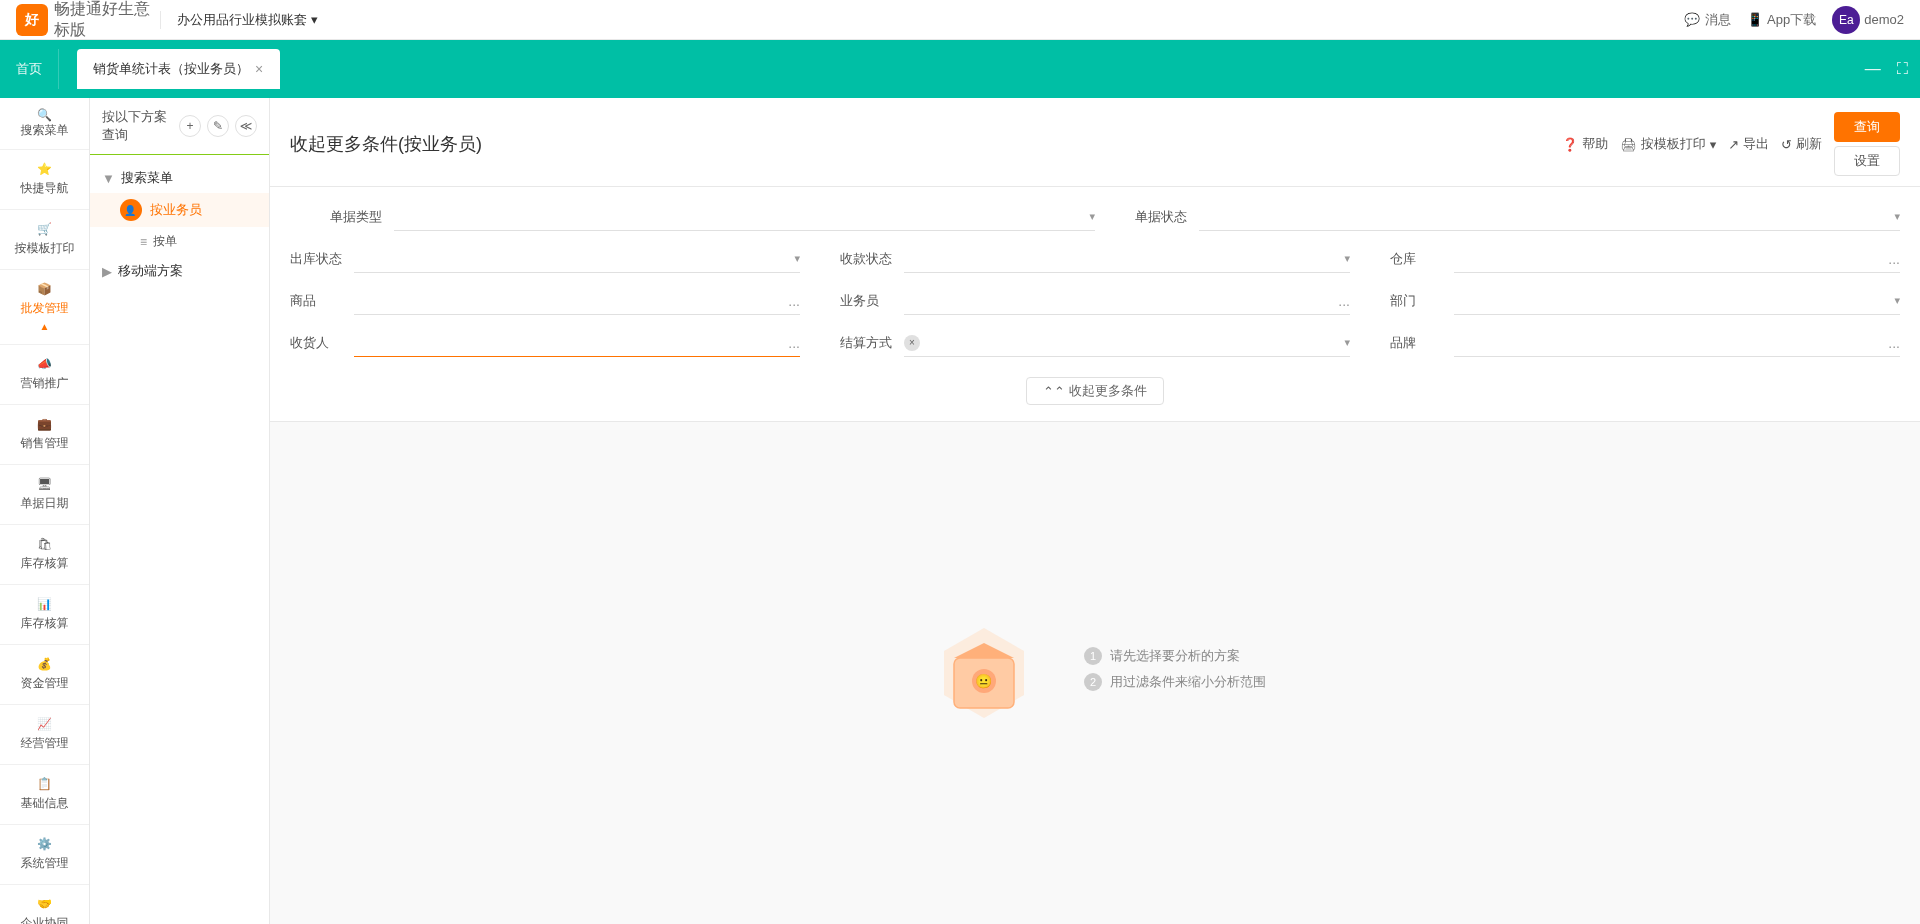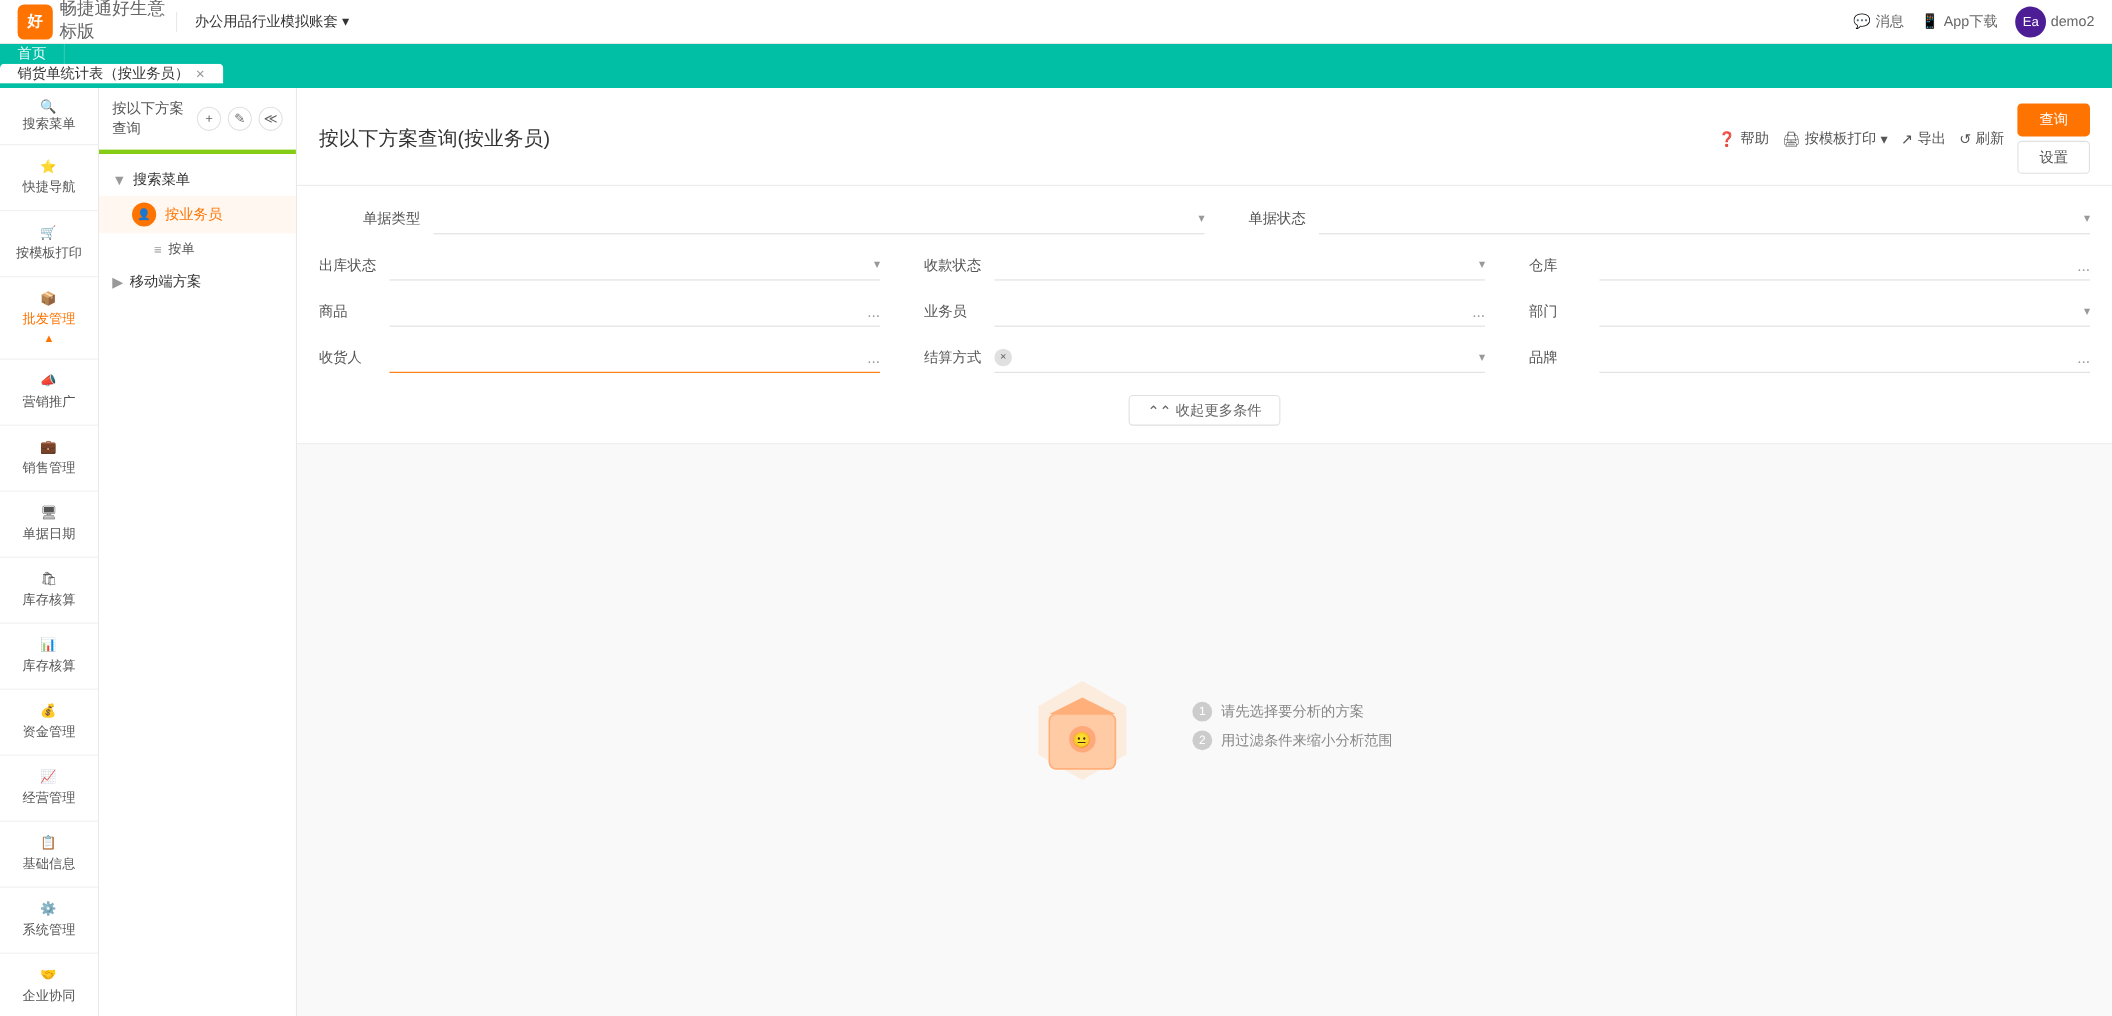--- a/index.html
+++ b/index.html
@@ -20,42 +20,42 @@
     .logo { display: flex; align-items: center; gap: 6px; }
     .logo-icon { width: 32px; height: 32px; background: #ff7300; border-radius: 6px; display: flex; align-items: center; justify-content: center; color: #fff; font-size: 14px; font-weight: bold; }
     .logo-text { font-size: 16px; color: #666; line-height: 1.3; }
     .workspace-selector { display: flex; align-items: center; gap: 4px; font-size: 13px; color: #333; border-left: 1px solid #e8e8e8; padding-left: 16px; cursor: pointer; }
     .topbar-right { display: flex; align-items: center; gap: 16px; }
     .topbar-action { display: flex; align-items: center; gap: 4px; color: #666; cursor: pointer; font-size: 13px; }
     .avatar { width: 28px; height: 28px; border-radius: 50%; background: #4c1d95; display: flex; align-items: center; justify-content: center; color: #fff; font-size: 12px; overflow: hidden; }
 
     
     .tabs-bar {
-      height: 40px;
+      height: 58px;
       background: #00bfa5;
       display: flex;
-      align-items: flex-start;
+      align-items: center;
       flex-shrink: 0;
-      flex-direction: column;
     }
     .tab-item {
       height: 40px;
       display: flex;
       align-items: center;
       padding: 0 16px;
       cursor: pointer;
       font-size: 13px;
       color: rgba(255,255,255,0.85);
       gap: 6px;
       border-right: 1px solid rgba(255,255,255,0.2);
     }
     .tab-item.active {
       background: #fff;
       color: #333;
       border-radius: 4px 4px 0 0;
+      margin-left: 18px;
     }
     .tab-close { font-size: 14px; color: #999; cursor: pointer; }
     .tab-home { color: rgba(255,255,255,0.9); }
     .tabs-bar-right { margin-left: auto; display: flex; align-items: center; padding-right: 8px; gap: 8px; }
     .tab-control-btn { color: rgba(255,255,255,0.9); cursor: pointer; font-size: 16px; padding: 4px; }
 
     
     .main-layout { display: flex; flex: 1; overflow: hidden; }
 
     
@@ -92,21 +92,21 @@
       display: flex;
       flex-direction: column;
     }
     .left-panel-header {
       padding: 10px 12px;
       font-size: 13px;
       color: #333;
       display: flex;
       align-items: center;
       justify-content: space-between;
-      border-bottom: 4px solid #84cc16;
+      border-bottom: 1px solid #84cc16;
     }
     .left-panel-actions { display: flex; gap: 6px; }
     .lp-action { width: 22px; height: 22px; border-radius: 50%; border: 1px solid #e0e0e0; display: flex; align-items: center; justify-content: center; cursor: pointer; font-size: 12px; color: #666; }
     .tree-section { padding: 8px 0; }
     .tree-group { }
     .tree-group-header {
       padding: 6px 12px;
       display: flex;
       align-items: center;
       gap: 6px;
@@ -406,21 +406,21 @@
           <span style="color:#999;">▶</span>
           <span>移动端方案</span>
         </div>
       </div>
     </div>
   </div>
 
   <div class="content-area">
 
     <div class="page-header">
-      <h2 class="page-title">按以下方案查询(按业务员)</h2>
+      <h2 class="page-title">收起更多条件(按业务员)</h2>
       <div class="page-actions">
         <div class="page-action-btn">
           <span>❓</span>
           <span>帮助</span>
         </div>
         <div class="page-action-btn">
           <span>🖨</span>
           <span>按模板打印</span>
           <span>▾</span>
         </div>

